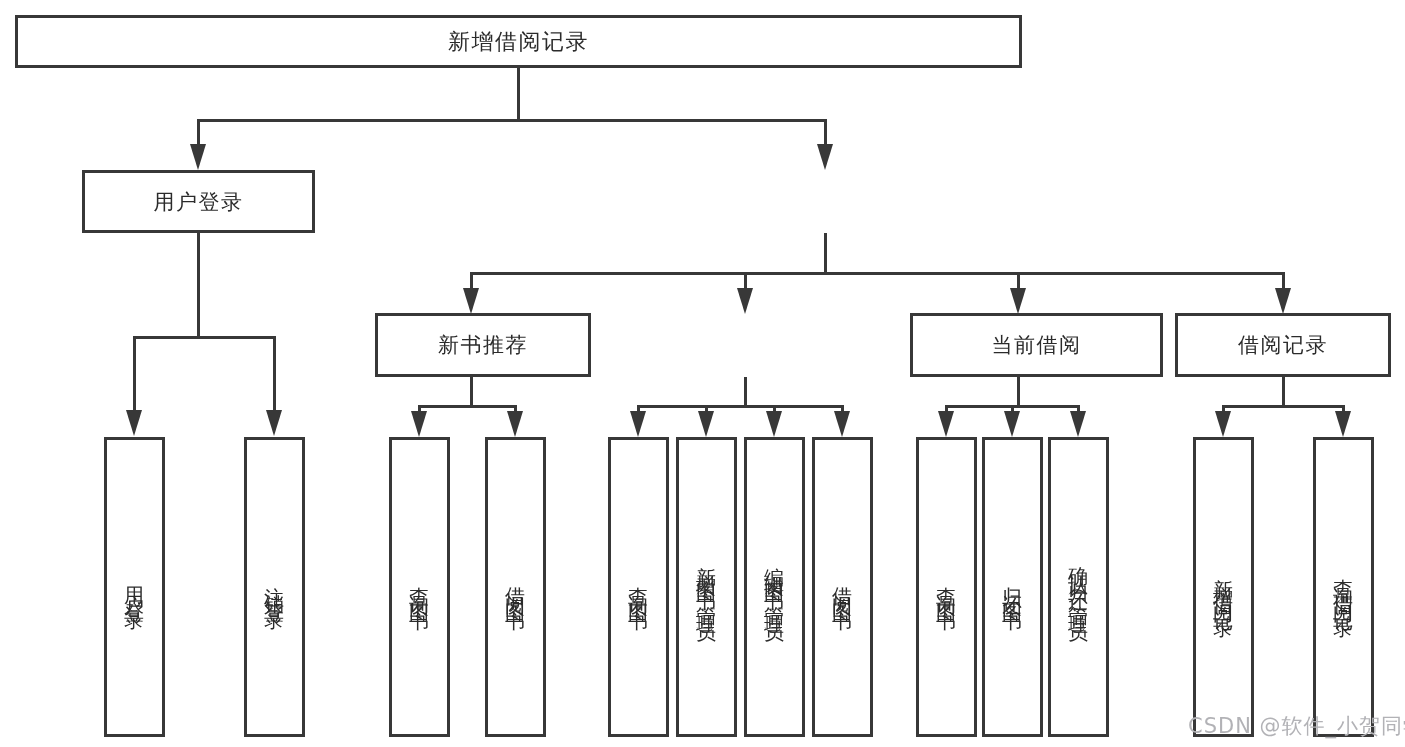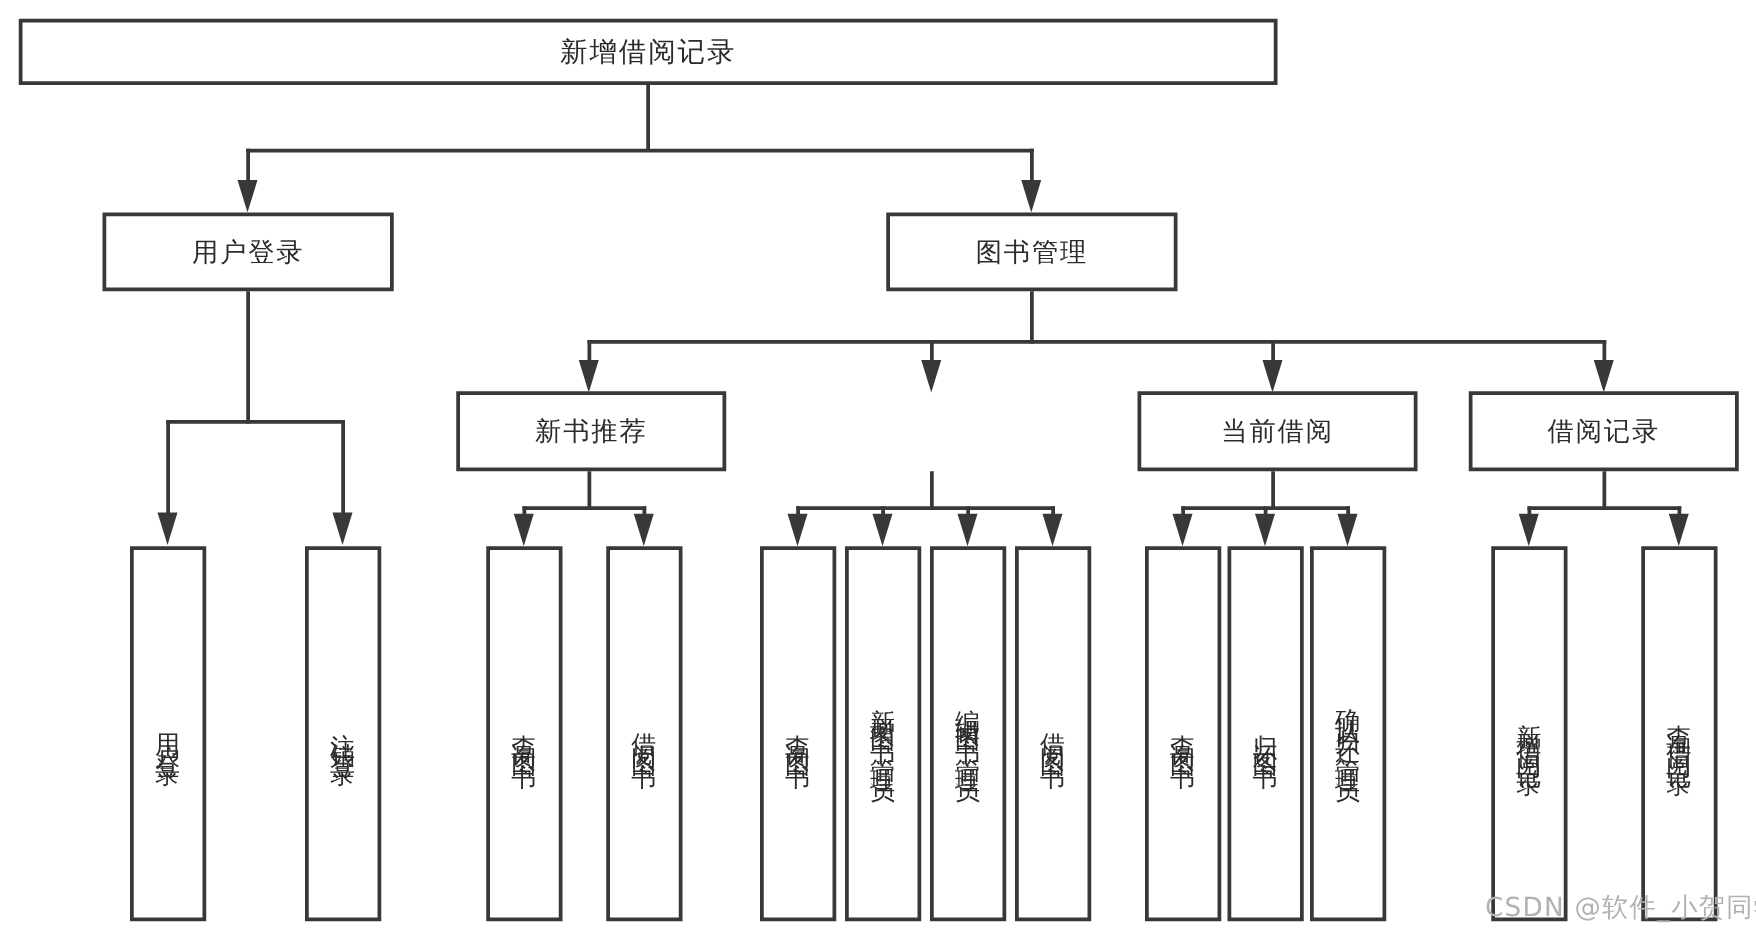--- a/index.html
+++ b/index.html
@@ -49,46 +49,43 @@
   <div class="line v" style="left:517px;top:68px;height:53px"></div>
   <div class="line h" style="left:197px;top:119px;width:630px"></div>
   <div class="line v" style="left:197px;top:119px;height:32px"></div>
   <div class="arrow" style="left:190px;top:144px"></div>
   <div class="line v" style="left:824px;top:119px;height:32px"></div>
   <div class="arrow" style="left:817px;top:144px"></div>
 
   <div class="box" style="left:82px;top:170px;width:233px;height:63px">
     <span class="lbl">用户登录</span>
   </div>
-  <div class="box" style="left:709px;top:170px;width:233px;height:63px">
-    <span class="lbl">图书管理</span>
-  </div>
 
   <div class="line v" style="left:197px;top:233px;height:106px"></div>
   <div class="line h" style="left:133px;top:336px;width:143px"></div>
   <div class="line v" style="left:133px;top:336px;height:80px"></div>
   <div class="arrow" style="left:126px;top:410px"></div>
   <div class="line v" style="left:273px;top:336px;height:80px"></div>
   <div class="arrow" style="left:266px;top:410px"></div>
 
   <div class="line v" style="left:824px;top:233px;height:42px"></div>
   <div class="line h" style="left:470px;top:272px;width:815px"></div>
   <div class="line v" style="left:470px;top:272px;height:22px"></div>
   <div class="arrow" style="left:463px;top:288px"></div>
   <div class="line v" style="left:744px;top:272px;height:22px"></div>
   <div class="arrow" style="left:737px;top:288px"></div>
   <div class="line v" style="left:1017px;top:272px;height:22px"></div>
   <div class="arrow" style="left:1010px;top:288px"></div>
   <div class="line v" style="left:1282px;top:272px;height:22px"></div>
   <div class="arrow" style="left:1275px;top:288px"></div>
 
-  <div class="box" style="left:365px;top:313px;width:216px;height:64px">
+  <div class="box" style="left:375px;top:313px;width:216px;height:64px">
     <span class="lbl">新书推荐</span>
   </div>
-  <div class="box" style="left:910px;top:313px;width:224px;height:64px">
+  <div class="box" style="left:910px;top:313px;width:253px;height:64px">
     <span class="lbl">当前借阅</span>
   </div>
   <div class="box" style="left:1175px;top:313px;width:216px;height:64px">
     <span class="lbl">借阅记录</span>
   </div>
 
   <div class="line v" style="left:470px;top:377px;height:30px"></div>
   <div class="line h" style="left:418px;top:405px;width:99px"></div>
   <div class="line v" style="left:418px;top:405px;height:12px"></div>
   <div class="arrow" style="left:411px;top:411px"></div>

